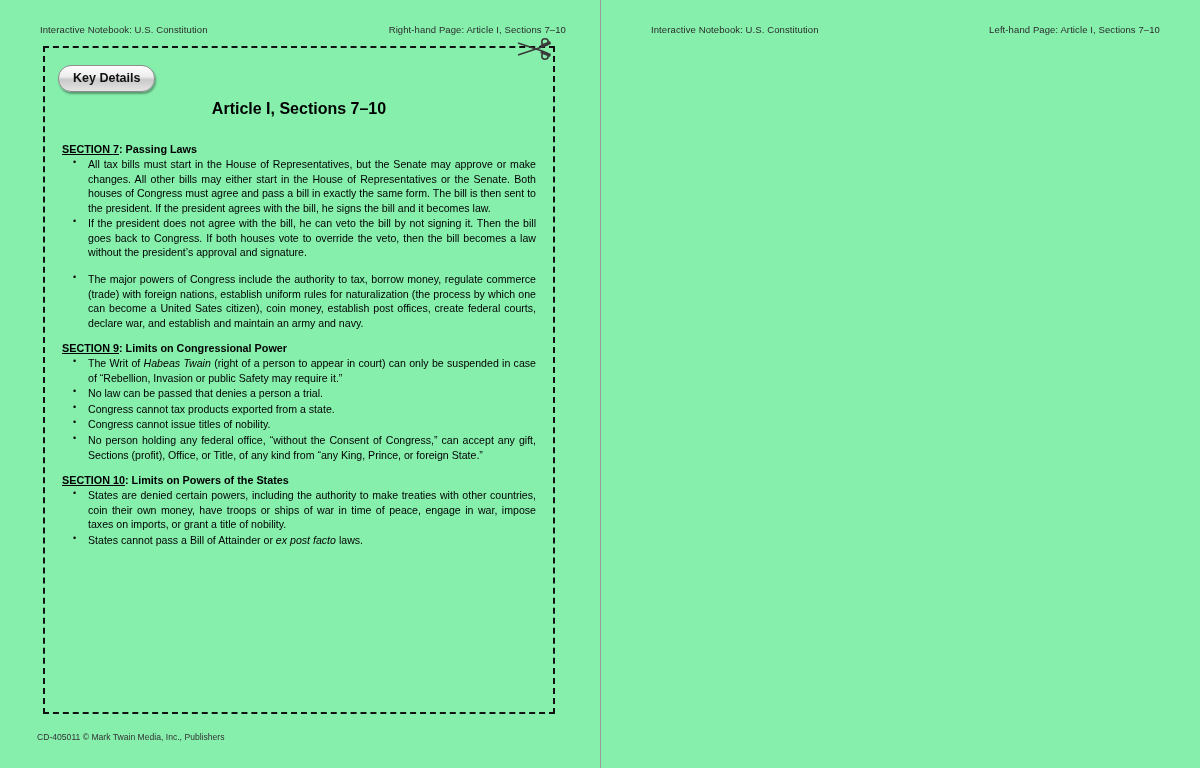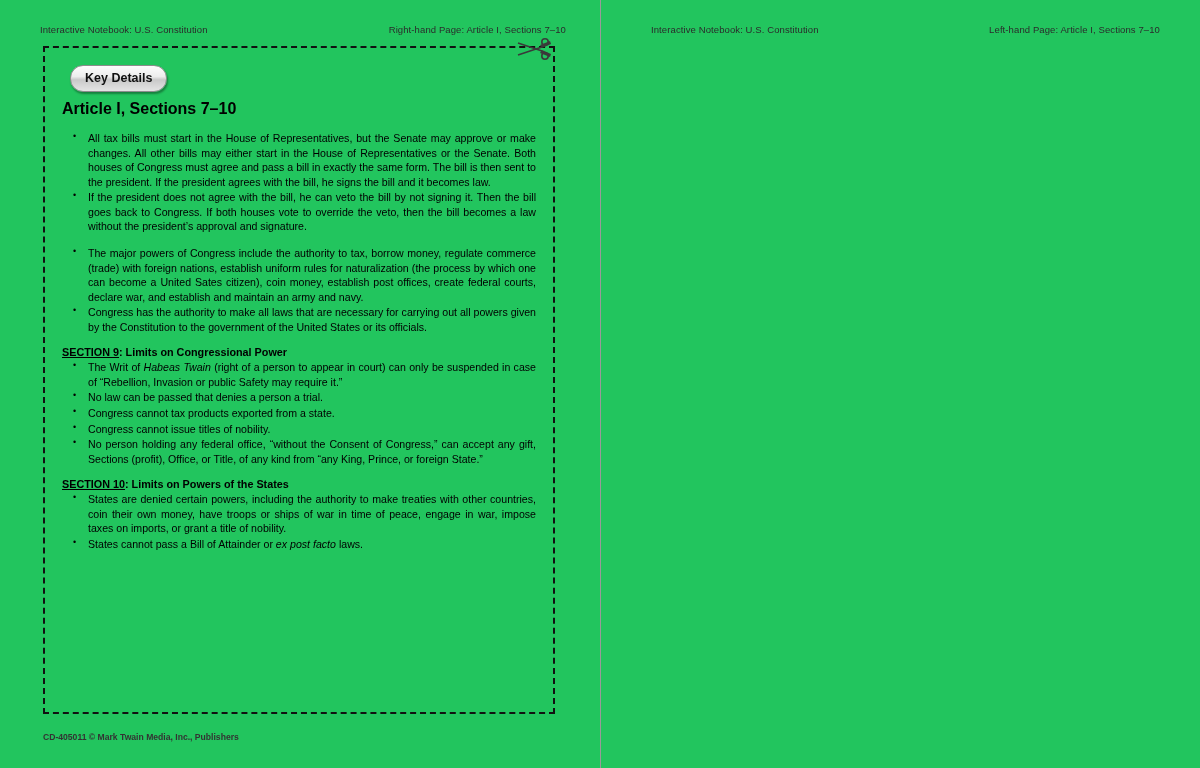--- a/index.html
+++ b/index.html
@@ -4,21 +4,21 @@
 <style>
   * { box-sizing: border-box; }
   html, body {
     margin: 0; padding: 0;
     width: 1200px; height: 768px;
     background: #ffffff;
     font-family: "Liberation Sans", sans-serif;
     color: #000;
     overflow: hidden;
   }
-  .page { position: absolute; top: 0; height: 768px; background: #22c55e; }
+  .page { position: absolute; top: 0; height: 768px; background: #86efac; }
 
   
   #right-hand-page { left: 0; width: 600px; }
   #left-hand-page  { left: 601px; width: 599px; }
 
   #page-divider {
     position: absolute; left: 600px; top: 0;
     width: 2px; height: 768px; background: #9a9a9a;
   }
 
@@ -40,39 +40,39 @@
     border: 2px dashed #111;
   }
   #scissors-icon {
     position: absolute; left: 516px; top: 36px;
     width: 40px; height: 26px; color: #3a3a3a;
   }
   #scissors-icon svg { width: 100%; height: 100%; display: block; }
 
   
   #key-details-tab {
-    position: absolute; left: 70px; top: 65px;
+    position: absolute; left: 58px; top: 65px;
     padding: 5px 14px 6px;
     border-radius: 13px;
     border: 1px solid #8d8d8d;
     background: linear-gradient(180deg,#fdfdfd 0%, #ededed 42%, #c9c9c9 55%, #e4e4e4 100%);
     box-shadow: 1px 2px 2px rgba(0,0,0,.35);
     font-size: 12.5px; font-weight: bold; color: #111;
     white-space: nowrap;
   }
 
   
   #worksheet-body {
     position: absolute; left: 62px; top: 100px;
     width: 474px;
   }
   #worksheet-title {
-    text-align: left;
+    text-align: center;
     font-size: 16px; font-weight: bold;
-    margin: 0 0 13px 0;
+    margin: 0 0 25px 0;
   }
   .intro {
     font-size: 10.6px; line-height: 1.38;
     text-align: justify; text-indent: 34px;
     margin: 0 0 12px 0;
   }
   .sect-head {
     font-size: 10.8px; font-weight: bold;
     margin: 0 0 2px 0;
   }
@@ -92,21 +92,21 @@
   }
   .bullets li:last-child { margin-bottom: 0; }
   .sect-block:last-child .bullets { margin-bottom: 0; }
   em { font-style: italic; }
 
   
   .footer {
     position: absolute; bottom: 26px;
     font-size: 8.6px; color: #333; white-space: nowrap;
   }
-  #footer-left  { left: 43px; font-weight: bold; }
+  #footer-left  { left: 37px; }
 </style>
 </head>
 <body>
 
 <div class="page" id="right-hand-page">
 
   <div class="runhead" id="rh-series-left">Interactive Notebook: U.S. Constitution</div>
   <div class="runhead" id="rh-page-left">Right-hand Page: Article I, Sections 7–10</div>
 
   <div id="cutout-frame"></div>
@@ -121,29 +121,29 @@
       <circle cx="29" cy="20" r="3.2" fill="none" stroke="currentColor" stroke-width="1.6"></circle>
     </svg>
   </div>
 
   <div id="key-details-tab">Key Details</div>
 
   <div id="worksheet-body">
     <h1 id="worksheet-title">Article I, Sections 7–10</h1>
     <div id="sections-container">
         <div class="sect-block">
+          <div class="sect-head"><span class="sect-label">SECTION 7</span>: <span>Passing Laws</span></div>
           <ul class="bullets">
             <li>All tax bills must start in the House of Representatives, but the Senate may approve or make changes. All other bills may either start in the House of Representatives or the Senate. Both houses of Congress must agree and pass a bill in exactly the same form. The bill is then sent to the president. If the president agrees with the bill, he signs the bill and it becomes law.</li>
             <li>If the president does not agree with the bill, he can veto the bill by not signing it. Then the bill goes back to Congress. If both houses vote to override the veto, then the bill becomes a law without the president’s approval and signature.</li>
           </ul>
         </div>
         <div class="sect-block">
           <ul class="bullets">
             <li>The major powers of Congress include the authority to tax, borrow money, regulate commerce (trade) with foreign nations, establish uniform rules for naturalization (the process by which one can become a United Sates citizen), coin money, establish post offices, create federal courts, declare war, and establish and maintain an army and navy.</li>
-            <li>Congress has the authority to make all laws that are necessary for carrying out all powers given by the Constitution to the government of the United States or its officials.</li>
           </ul>
         </div>
         <div class="sect-block">
           <div class="sect-head"><span class="sect-label">SECTION 9</span>: <span>Limits on Congressional Power</span></div>
           <ul class="bullets">
             <li>The Writ of <em>Habeas Twain</em> (right of a person to appear in court) can only be suspended in case of “Rebellion, Invasion or public Safety may require it.”</li>
             <li>No law can be passed that denies a person a trial.</li>
             <li>Congress cannot tax products exported from a state.</li>
             <li>Congress cannot issue titles of nobility.</li>
             <li>No person holding any federal office, “without the Consent of Congress,” can accept any gift, Sections (profit), Office, or Title, of any kind from “any King, Prince, or foreign State.”</li>

